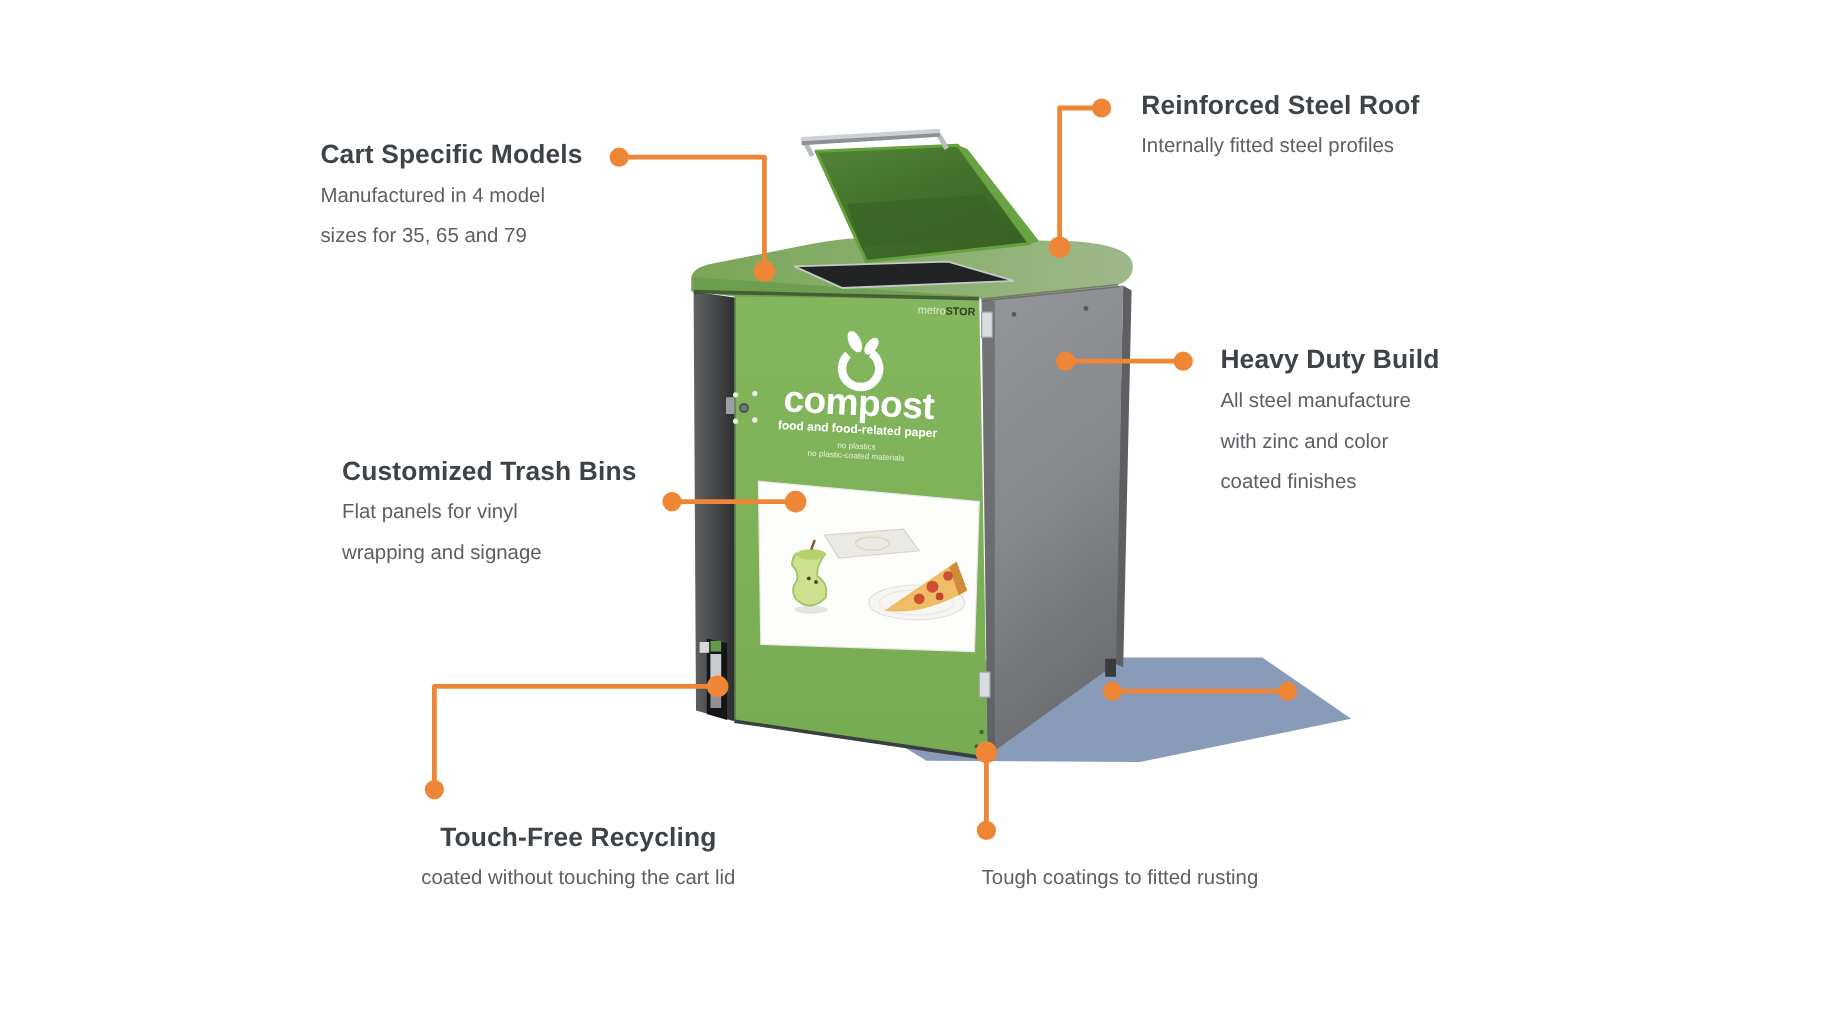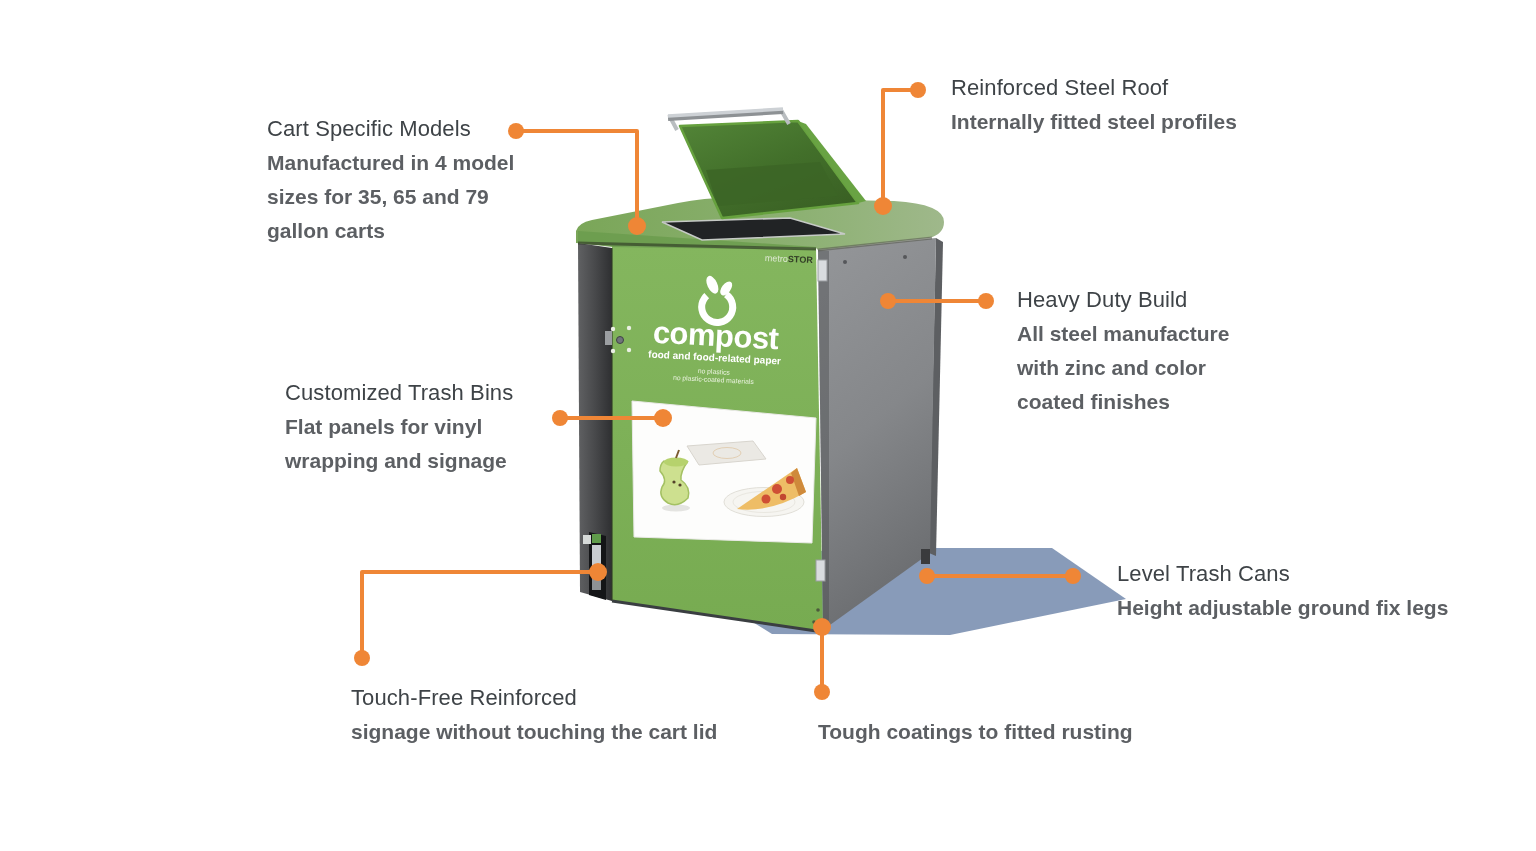--- a/index.html
+++ b/index.html
@@ -2,22 +2,22 @@
 <html style="--accent: #ef8636; --title_text: #3e4347; --body_text: #5c5f63; --green_front: #7fb35a; --green_roof: #86ad66; --green_lid: #4a7c30; --gray_side: #8b8d90; --gray_strip: #4a4b4d; --shadow_blue: #7e92b3; --label_white: #ffffff;"><head>
 <meta charset="utf-8">
 <style>
   html,body{margin:0;padding:0;background:#fff;}
   .stage{
     position:relative;width:1536px;height:851px;background:#ffffff;
     font-family:"Liberation Sans",sans-serif;overflow:hidden;
   }
   .art{position:absolute;left:0;top:0;width:1536px;height:851px;}
   .callout{position:absolute;white-space:nowrap;}
-  .callout-title{font-size:22px;font-weight:400;color:var(--title_text,#3e4347);line-height:34px;letter-spacing:.1px;}
-  .callout-line{font-size:21px;font-weight:700;color:var(--body_text,#5c5f63);line-height:34px;}
+  .callout-title{font-size:22px;font-weight:700;color:var(--title_text,#3e4347);line-height:34px;letter-spacing:.1px;text-align:center;}
+  .callout-line{font-size:17px;font-weight:400;color:var(--body_text,#5c5f63);line-height:34px;}
   .connector{stroke:var(--accent,#ef8636);stroke-width:4;fill:none;stroke-linecap:round;stroke-linejoin:round;}
   .dot{fill:var(--accent,#ef8636);stroke:none;}
 </style>
 </head>
 <body>
 
 <div class="stage">
 
   <svg class="art" viewBox="0 0 1536 851" aria-hidden="true">
     <defs>
@@ -179,48 +179,43 @@
       <path class="connector" d="M822,627 L822,692"></path>
       <circle class="dot" cx="822" cy="627" r="9"></circle>
         <circle class="dot" cx="822" cy="692" r="8"></circle>
     </g>
   </svg>
 
   <div class="callout" style="left:267px;top:112px">
     <div class="callout-title">Cart Specific Models</div>
     <div class="callout-line">Manufactured in 4 model</div>
     <div class="callout-line">sizes for 35, 65 and 79</div>
-    <div class="callout-line">gallon carts</div>
   </div>
 
   <div class="callout" style="left:951px;top:71px">
     <div class="callout-title">Reinforced Steel Roof</div>
     <div class="callout-line">Internally fitted steel profiles</div>
   </div>
 
   <div class="callout" style="left:1017px;top:283px">
     <div class="callout-title">Heavy Duty Build</div>
     <div class="callout-line">All steel manufacture</div>
     <div class="callout-line">with zinc and color</div>
     <div class="callout-line">coated finishes</div>
   </div>
 
   <div class="callout" style="left:285px;top:376px">
     <div class="callout-title">Customized Trash Bins</div>
     <div class="callout-line">Flat panels for vinyl</div>
     <div class="callout-line">wrapping and signage</div>
   </div>
 
-  <div class="callout" style="left:1117px;top:557px">
-    <div class="callout-title">Level Trash Cans</div>
-    <div class="callout-line">Height adjustable ground fix legs</div>
-  </div>
 
   <div class="callout" style="left:351px;top:681px">
-    <div class="callout-title">Touch-Free Reinforced</div>
-    <div class="callout-line">signage without touching the cart lid</div>
+    <div class="callout-title">Touch-Free Recycling</div>
+    <div class="callout-line">coated without touching the cart lid</div>
   </div>
 
   <div class="callout" style="left:818px;top:715px">
     <div class="callout-line">Tough coatings to fitted rusting</div>
   </div>
 
 </div>
 
 </body></html>

